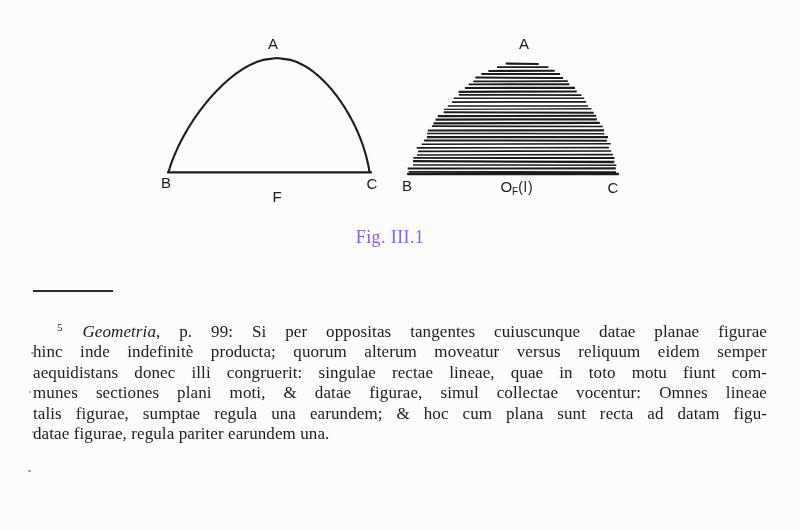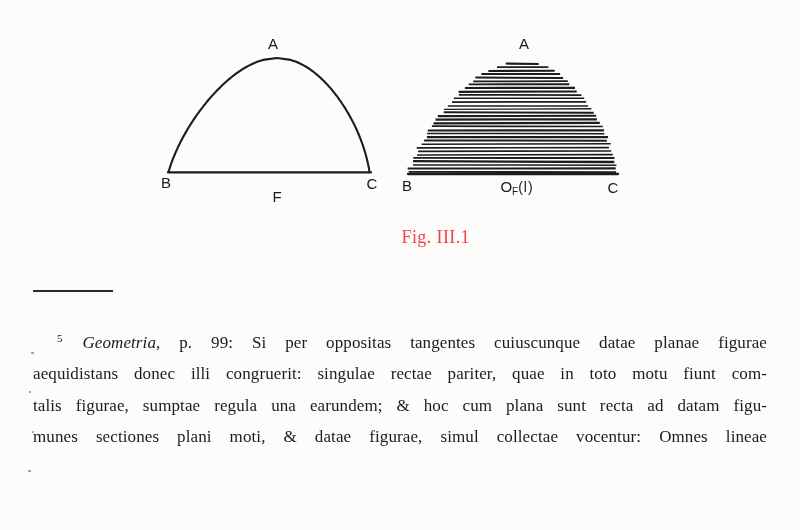--- a/index.html
+++ b/index.html
@@ -13,29 +13,29 @@
   #fig-svg{position:absolute;left:0;top:0;width:800px;height:530px;}
   .fig-label{
     position:absolute;transform:translateX(-50%);
     font-family:"Liberation Sans","DejaVu Sans",sans-serif;
     font-size:15px;color:#1a1a1a;line-height:1;white-space:nowrap;
   }
   .of-main{font-size:15px;}
   .of-sub{font-size:10px;vertical-align:-3px;}
   .of-arg{font-size:14px;letter-spacing:1px;}
   .caption{
-    position:absolute;left:310px;top:227px;width:160px;text-align:right;
-    font-size:18px;letter-spacing:0.4px;color:#ef4444;
+    position:absolute;left:310px;top:227px;width:160px;text-align:center;
+    font-size:18px;letter-spacing:0.4px;color:#8b5cf6;
   }
   .fn-rule{position:absolute;left:33px;top:290px;width:80px;height:2px;background:#2a2a2a;}
   .footnote{
     position:absolute;left:33px;top:317px;width:734px;
     font-size:17px;line-height:20.4px;letter-spacing:0.1px;color:#1b1b1b;
   }
-  .fn-line{text-align:justify;text-align-last:justify;white-space:normal;margin-top:11px;}
+  .fn-line{text-align:justify;text-align-last:justify;white-space:normal;}
   .fn-line.first{text-indent:24px;}
   .fn-line.last{text-align-last:left;}
   .fn-marker{font-size:11px;vertical-align:6px;letter-spacing:1px;}
   .work{font-style:italic;}
   .speck{position:absolute;background:#5c5c5c;opacity:.65;border-radius:1px;}
 </style>
 </head>
 <body>
 
 <div>
@@ -87,23 +87,25 @@
   <span class="fig-label" style="left:407px;top:178px">B</span>
   <span class="fig-label" style="left:613px;top:180px">C</span>
   <span class="fig-label" style="left:517px;top:179px"><span class="of-main">O</span><span class="of-sub">F</span><span class="of-arg">(l)</span></span>
 
   <div class="caption">Fig. III.1</div>
 
   <div class="fn-rule"></div>
 
   <div class="footnote">
     <div class="fn-line first"><sup class="fn-marker">5</sup> <span class="work">Geometria</span><span>, p. 99: Si per oppositas tangentes cuiuscunque datae planae figurae</span></div>
-    <div class="fn-line">aequidistans donec illi congruerit: singulae rectae pariter, quae in toto motu fiunt com-</div>
+    <div class="fn-line">hinc inde indefinitè producta; quorum alterum moveatur versus reliquum eidem semper</div>
+    <div class="fn-line">aequidistans donec illi congruerit: singulae rectae lineae, quae in toto motu fiunt com-</div>
+    <div class="fn-line">munes sectiones plani moti, &amp; datae figurae, simul collectae vocentur: Omnes lineae</div>
     <div class="fn-line">talis figurae, sumptae regula una earundem; &amp; hoc cum plana sunt recta ad datam figu-</div>
-    <div class="fn-line">munes sectiones plani moti, &amp; datae figurae, simul collectae vocentur: Omnes lineae</div>
+    <div class="fn-line last">datae figurae, regula pariter earundem una.</div>
   </div>
 
   <div class="speck" style="left:31px;top:352px;width:3px;height:2px"></div>
   <div class="speck" style="left:29px;top:391px;width:2px;height:2px"></div>
   <div class="speck" style="left:32px;top:431px;width:2px;height:2px"></div>
   <div class="speck" style="left:28px;top:470px;width:3px;height:2px"></div>
 
 </div>
 
 </body></html>

